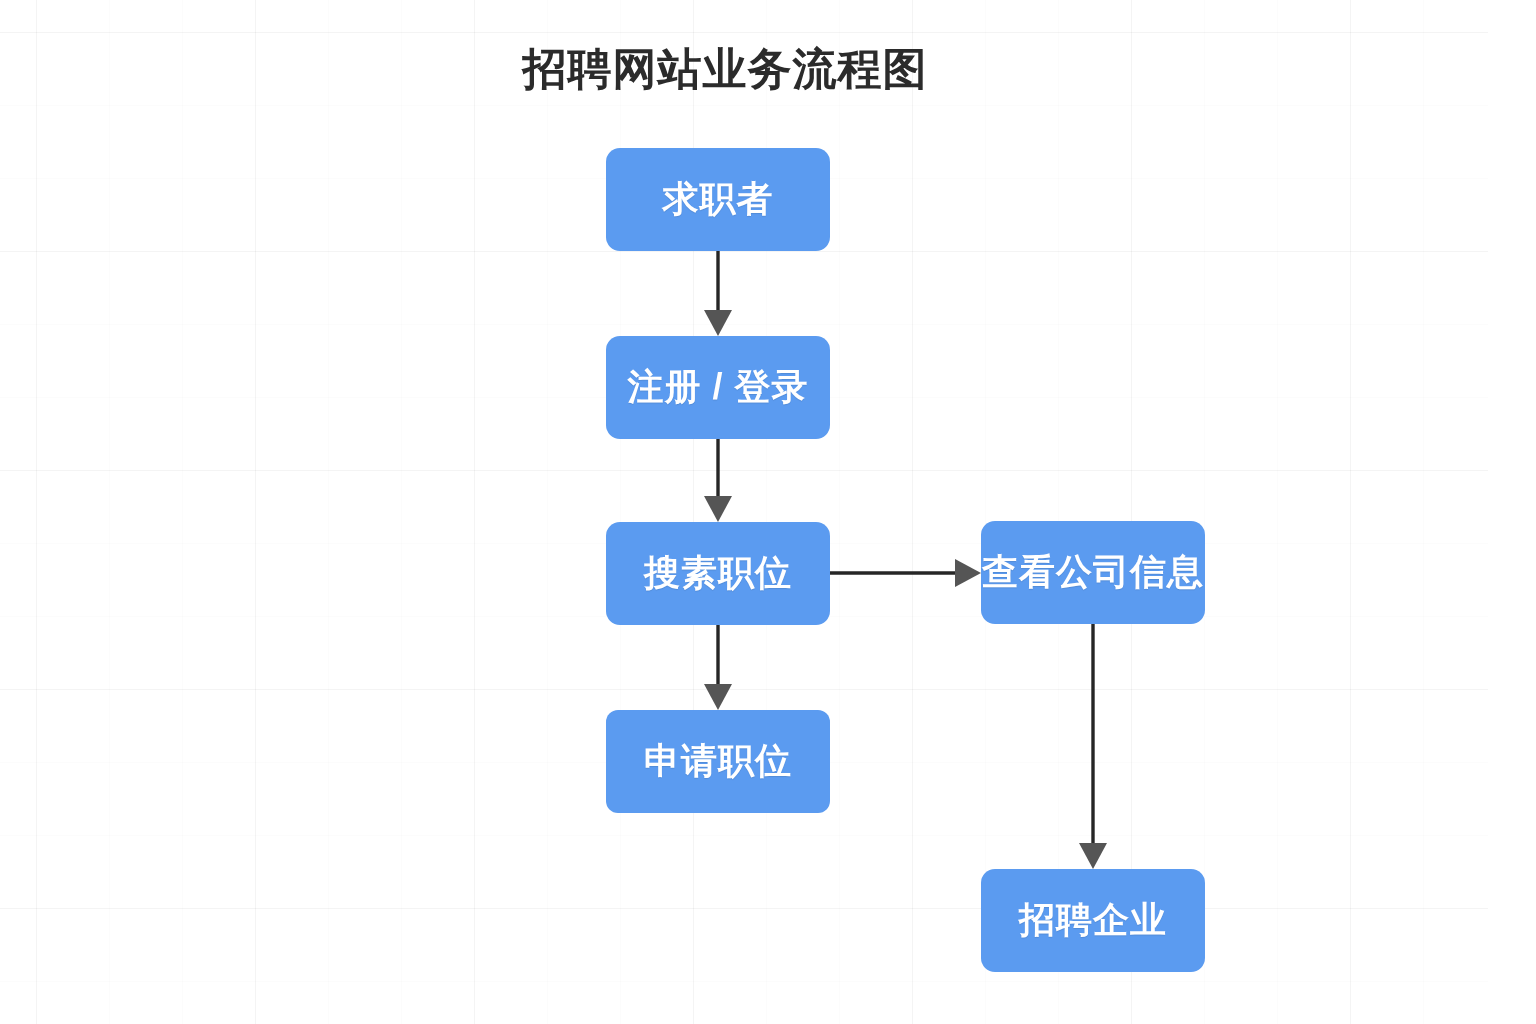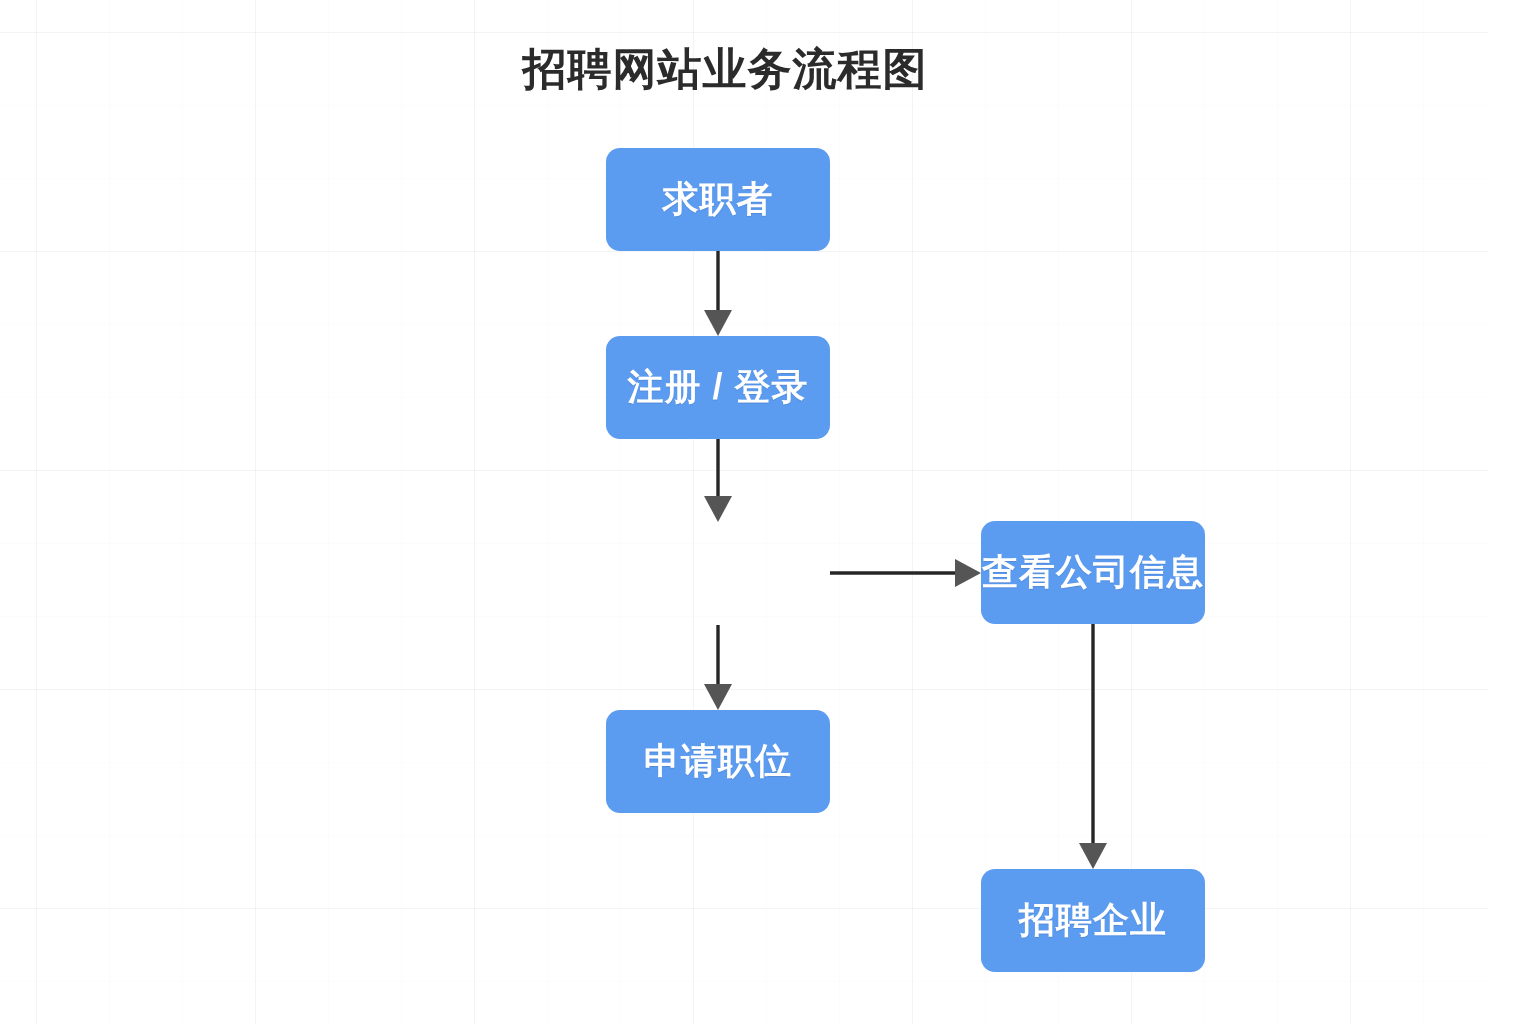--- a/index.html
+++ b/index.html
@@ -122,20 +122,21 @@
     <g>
       <line class="edge-line" x1="1093" y1="624" x2="1093" y2="855"></line>
       <polygon class="edge-head" points="1093,869 1079,843 1107,843"></polygon>
     </g>
   </svg>
 
   <div class="node" style="left:606px; top:336px; width:224px; height:103px;">注册 / 登录</div>
 
   <div class="node" style="left:606px; top:148px; width:224px; height:103px;">求职者</div>
 
+  <div class="node" style="left:606px; top:522px; width:224px; height:103px;">搜素职位</div>
 
-  <div class="node" style="left:606px; top:710px; width:224px; height:103px;">申请职位</div>
+  <div class="node" style="left:606px; top:710px; width:224px; height:103px;border-radius:12px;">申请职位</div>
 
   <div class="node" style="left:981px; top:869px; width:224px; height:103px;">招聘企业</div>
 
   <div class="node wide-text" style="left:981px; top:521px; width:224px; height:103px;">查看公司信息</div>
 
 </div>
 
 </body></html>

